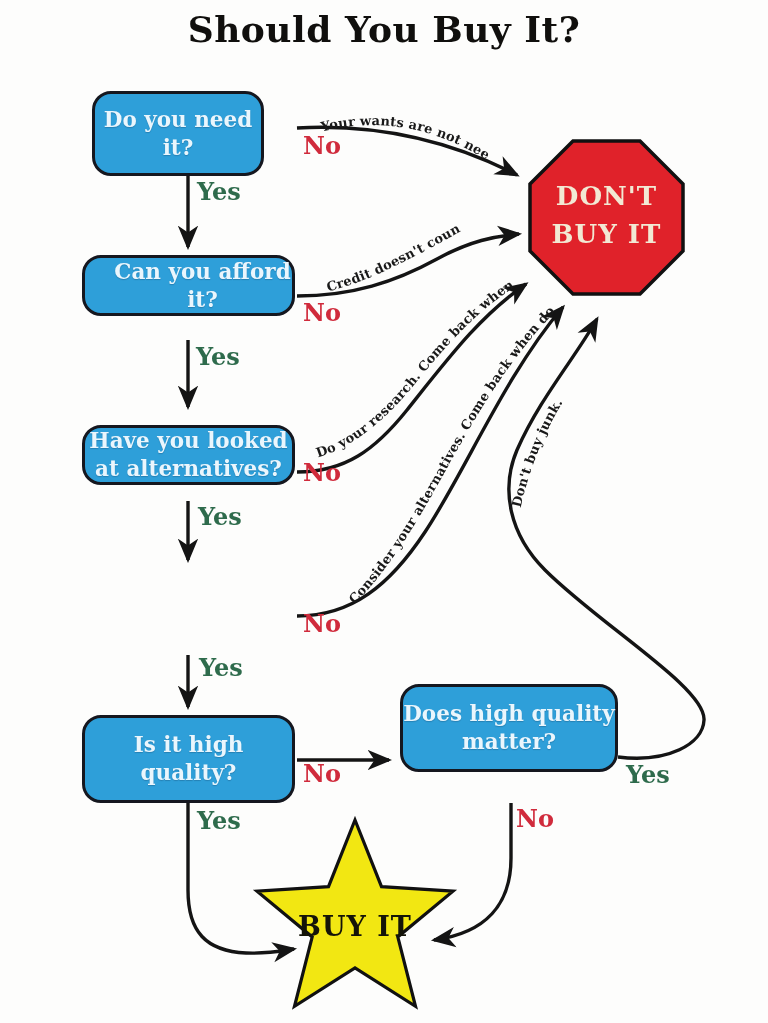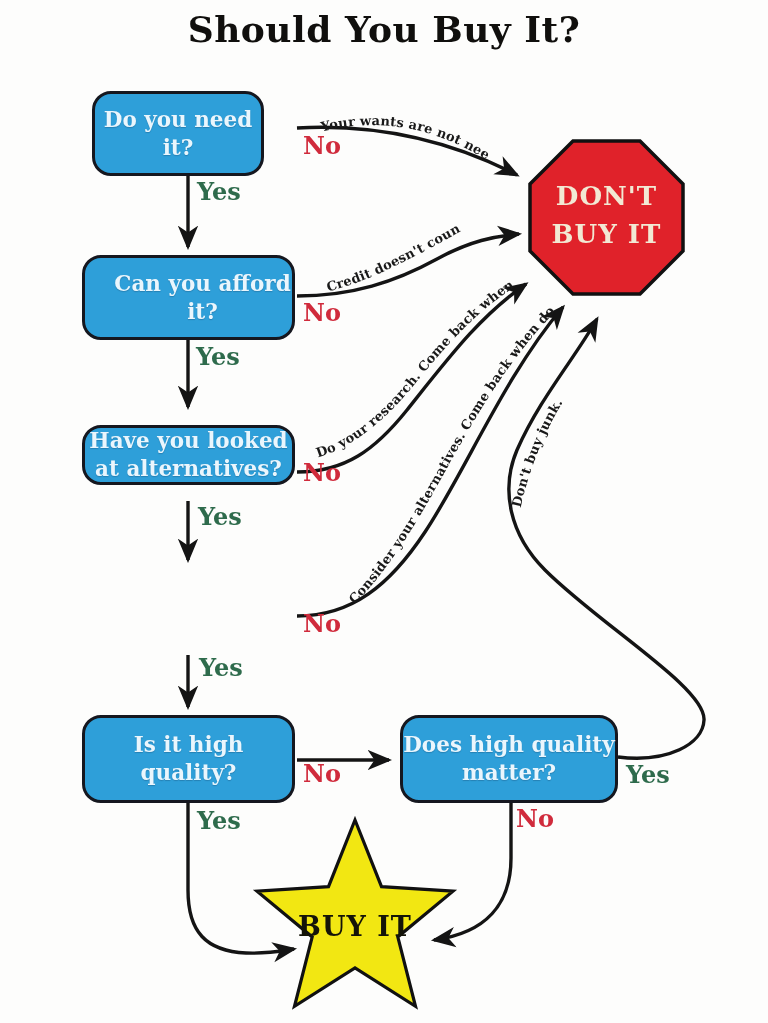--- a/index.html
+++ b/index.html
@@ -92,26 +92,26 @@
     <text class="curve-label"><textPath href="#lp-alternatives" startOffset="2">Consider your alternatives. Come back when done.</textPath></text>
     <text class="curve-label"><textPath href="#lp-junk" startOffset="2">Don't buy junk.</textPath></text>
 
     <polygon class="octagon" points="573,141 640,141 683,184 683,251 640,294 573,294 530,251 530,184"></polygon>
     <polygon class="star" points="355,820 381.5,886.6 453,891.2 397.8,936.9 415.5,1006.3 355,968 294.5,1006.3 312.2,936.9 257,891.2 328.5,886.6"></polygon>
   </svg>
 
   <div class="page-title">Should You Buy It?</div>
 
   <div class="node" style="left:82px; top:91px; width:172px; height:85px;margin-left:10px;">Do you need it?</div>
-  <div class="node" style="left:82px; top:255px; width:213px; height:85px;padding-left:28px;">Can you afford it?</div>
+  <div class="node" style="left:82px; top:255px; width:213px; height:61px;padding-left:28px;">Can you afford it?</div>
   <div class="node" style="left:82px; top:425px; width:213px; height:60px;">Have you looked
 at alternatives?</div>
   <div class="node" style="left:82px; top:715px; width:213px; height:88px;">Is it high
 quality?</div>
-  <div class="node" style="left:400px; top:715px; width:218px; height:88px;">Does high quality
+  <div class="node" style="left:400px; top:684px; width:218px; height:88px;">Does high quality
 matter?</div>
 
   <div class="terminal-label stop-label">DON'T
 BUY IT</div>
   <div class="terminal-label buy-label">BUY IT</div>
 
   <span class="edge-label no" style="left:303px; top:134px;">No</span>
   <span class="edge-label yes" style="left:197px; top:180px;">Yes</span>
 
   <span class="edge-label no" style="left:303px; top:301px;">No</span>

